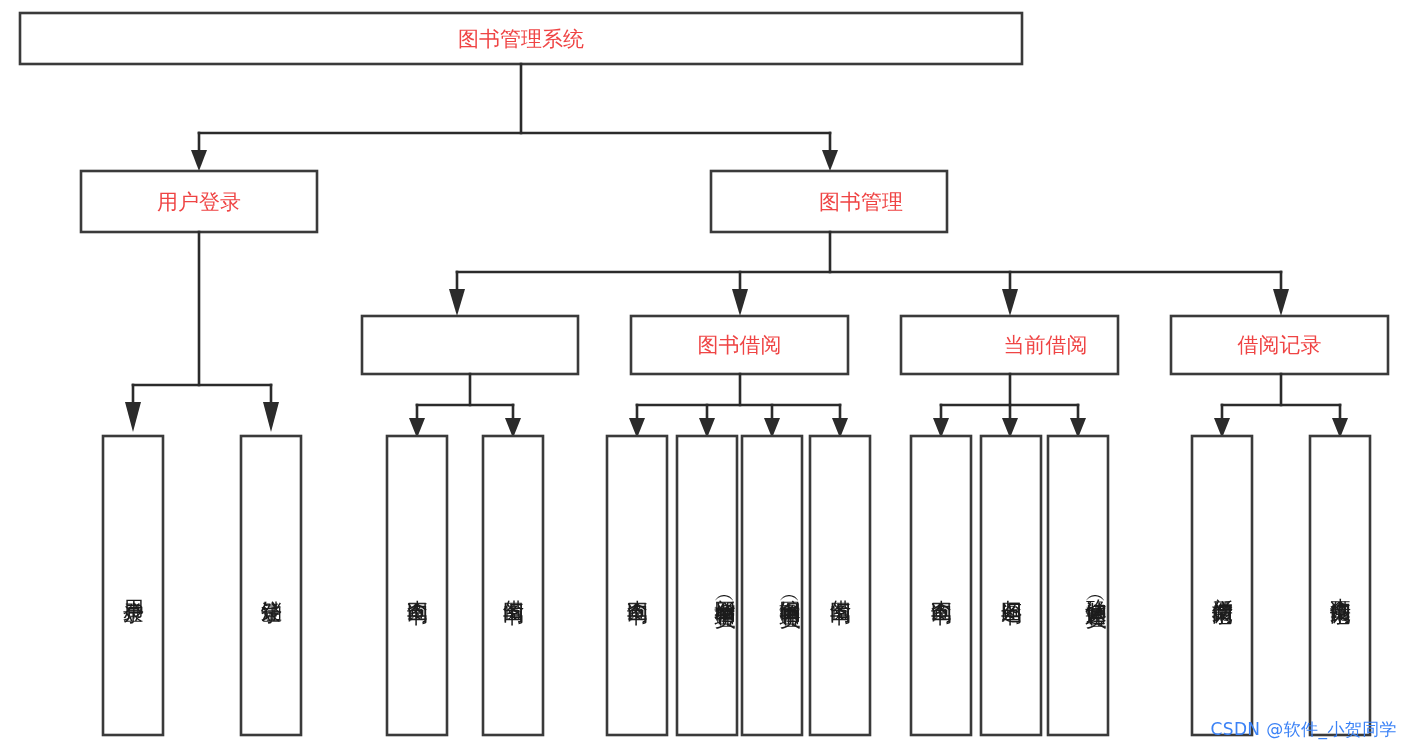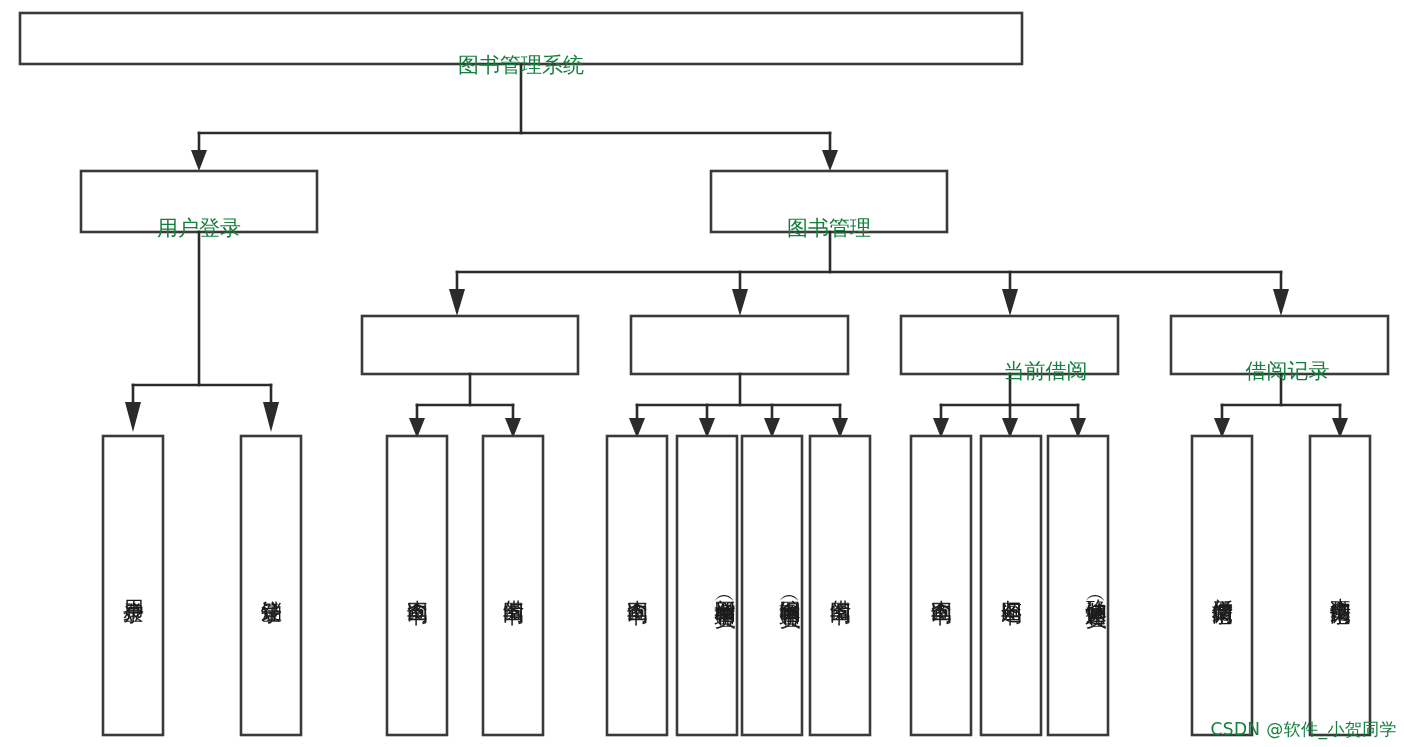--- a/index.html
+++ b/index.html
@@ -53,35 +53,34 @@
     align-items: center;
     justify-content: center;
     text-align: center;
     pointer-events: none;
     white-space: pre;
   }
   .hlabel {
     position: absolute;
     font-family: "DejaVu Sans", "Liberation Sans", sans-serif;
     font-size: 21px;
-    color: #15803d;
+    color: #ef4444;
     display: flex;
     align-items: center;
     justify-content: center;
     pointer-events: none;
     white-space: nowrap;
-    margin-top: 26px;
   }
   #watermark {
     position: absolute;
     right: 8px;
     bottom: 6px;
     font-family: "DejaVu Sans", "Liberation Sans", sans-serif;
     font-size: 17px;
-    color: #15803d;
+    color: #3b82f6;
     letter-spacing: 0.4px;
     white-space: nowrap;
     text-align: center;
   }
 </style>
 </head>
 <body>
 
 <div id="diagram-root">
 
@@ -172,24 +171,25 @@
     <rect class="node-box" x="1048" y="436" width="60" height="299"></rect>
 
     <rect class="node-box" x="1192" y="436" width="60" height="299"></rect>
     <rect class="node-box" x="1310" y="436" width="60" height="299"></rect>
 
   </svg>
 
   <div class="hlabel" style="left:20px; top:13px; width:1002px; height:51px;">图书管理系统</div>
 
   <div class="hlabel" style="left:81px; top:171px; width:236px; height:61px;">用户登录</div>
-  <div class="hlabel" style="left:711px; top:171px; width:236px; height:61px;">图书管理</div>
-
+  <div class="hlabel" style="left:743px; top:171px; width:236px; height:61px;">图书管理</div>
+
+  <div class="hlabel" style="left:631px; top:316px; width:217px; height:58px;">图书借阅</div>
   <div class="hlabel" style="left:901px; top:316px; width:217px; height:58px;padding-left:36px;">当前借阅</div>
-  <div class="hlabel" style="left:1171px; top:316px; width:217px; height:58px;padding-left:8px;">借阅记录</div>
+  <div class="hlabel" style="left:1171px; top:316px; width:217px; height:58px;">借阅记录</div>
 
   <div class="vlabel" style="left:103px; top:436px; width:60px; height:299px;">用户登录</div>
   <div class="vlabel" style="left:241px; top:436px; width:60px; height:299px;">注销登录</div>
 
   <div class="vlabel" style="left:387px; top:436px; width:60px; height:299px;">查询图书</div>
   <div class="vlabel" style="left:483px; top:436px; width:60px; height:299px;">借阅图书</div>
 
   <div class="vlabel" style="left:607px; top:436px; width:60px; height:299px;">查询图书</div>
   <div class="vlabel" style="left:677px; top:436px; width:60px; height:299px; align-items:flex-start; padding-top:6px; box-sizing:border-box;">新增图书（管理员）</div>
   <div class="vlabel" style="left:742px; top:436px; width:60px; height:299px; align-items:flex-start; padding-top:6px; box-sizing:border-box;">编辑图书（管理员）</div>

